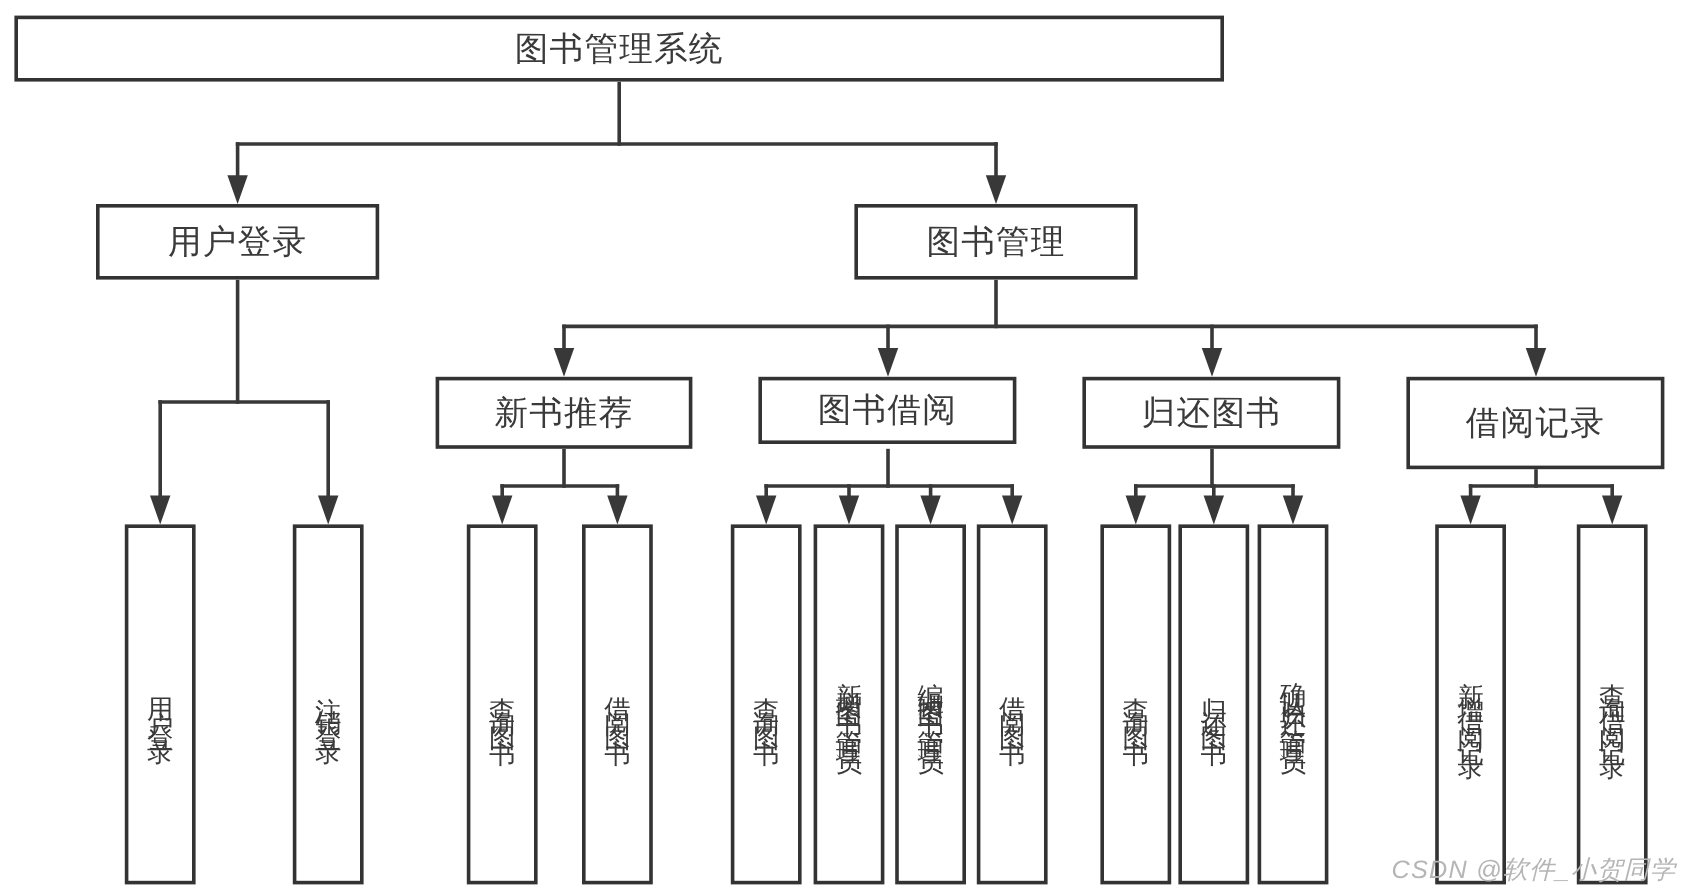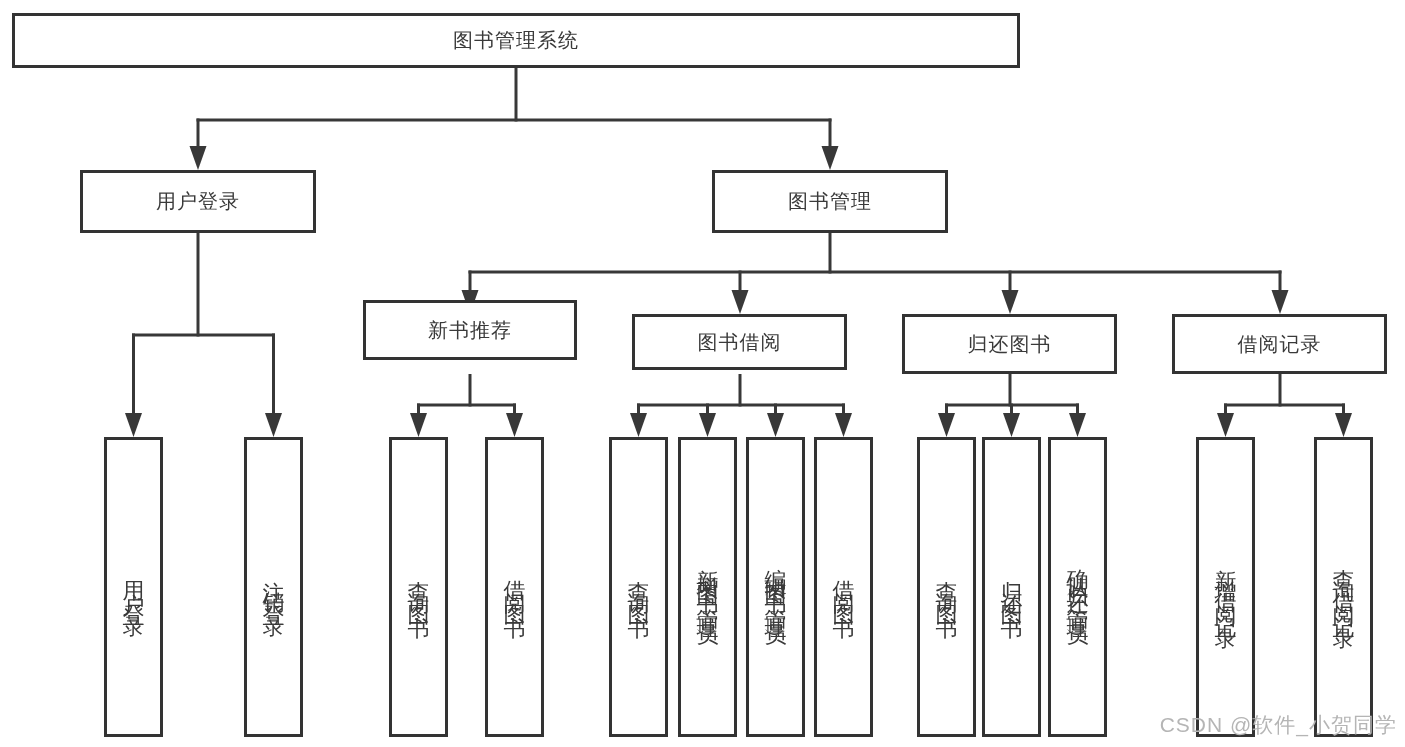--- a/index.html
+++ b/index.html
@@ -16,31 +16,32 @@
     font-family:"Liberation Sans","DejaVu Sans",sans-serif;
     color:var(--text);
   }
   .connectors{position:absolute;left:0;top:0;z-index:0;}
   .box{
     position:absolute;box-sizing:border-box;background:#fff;
     border:3px solid var(--border);
     display:flex;align-items:center;justify-content:center;
     z-index:1;
   }
-  .hlabel{font-size:20px;letter-spacing:1px;white-space:nowrap;}
+  .hlabel{font-size:28px;letter-spacing:1px;white-space:nowrap;}
   .vtext{
     writing-mode:vertical-rl;text-orientation:mixed;
     font-size:22px;line-height:1;letter-spacing:12px;
     white-space:nowrap;max-height:100%;
   }
   .vtext.long{letter-spacing:8px;}
   .watermark{
     position:absolute;right:8px;bottom:8px;z-index:5;
     font-size:21px;letter-spacing:1px;color:var(--watermark);
     white-space:nowrap;
+    font-style:italic;
   }
 </style>
 </head>
 <body>
 
 <svg class="connectors" width="1405" height="747" viewBox="0 0 1405 747">
   <g stroke="#383838" stroke-width="3" fill="none">
 
     <line x1="516" y1="68" x2="516" y2="121.5"></line>
     <line x1="196.5" y1="120" x2="831.5" y2="120"></line>
@@ -103,24 +104,24 @@
     <polygon points="1217,413 1234,413 1225.5,437"></polygon>
     <polygon points="1335,413 1352,413 1343.5,437"></polygon>
   </g>
 </svg>
 
 <div class="box hlabel" style="left:12px;top:13px;width:1008px;height:55px;">图书管理系统</div>
 
 <div class="box hlabel" style="left:80px;top:170px;width:236px;height:63px;">用户登录</div>
 <div class="box hlabel" style="left:712px;top:170px;width:236px;height:63px;">图书管理</div>
 
-<div class="box hlabel" style="left:363px;top:300px;width:214px;height:60px;">新书推荐</div>
+<div class="box hlabel" style="left:363px;top:314px;width:214px;height:60px;">新书推荐</div>
 <div class="box hlabel" style="left:632px;top:314px;width:215px;height:56px;">图书借阅</div>
 <div class="box hlabel" style="left:902px;top:314px;width:215px;height:60px;">归还图书</div>
-<div class="box hlabel" style="left:1172px;top:314px;width:215px;height:60px;">借阅记录</div>
+<div class="box hlabel" style="left:1172px;top:314px;width:215px;height:77px;">借阅记录</div>
 
 <div class="box" style="left:104px;top:437px;width:59px;height:300px;">
   <span class="vtext">用户登录</span>
 </div>
 <div class="box" style="left:244px;top:437px;width:59px;height:300px;">
   <span class="vtext">注销登录</span>
 </div>
 
 <div class="box" style="left:389px;top:437px;width:59px;height:300px;">
   <span class="vtext">查询图书</span>

